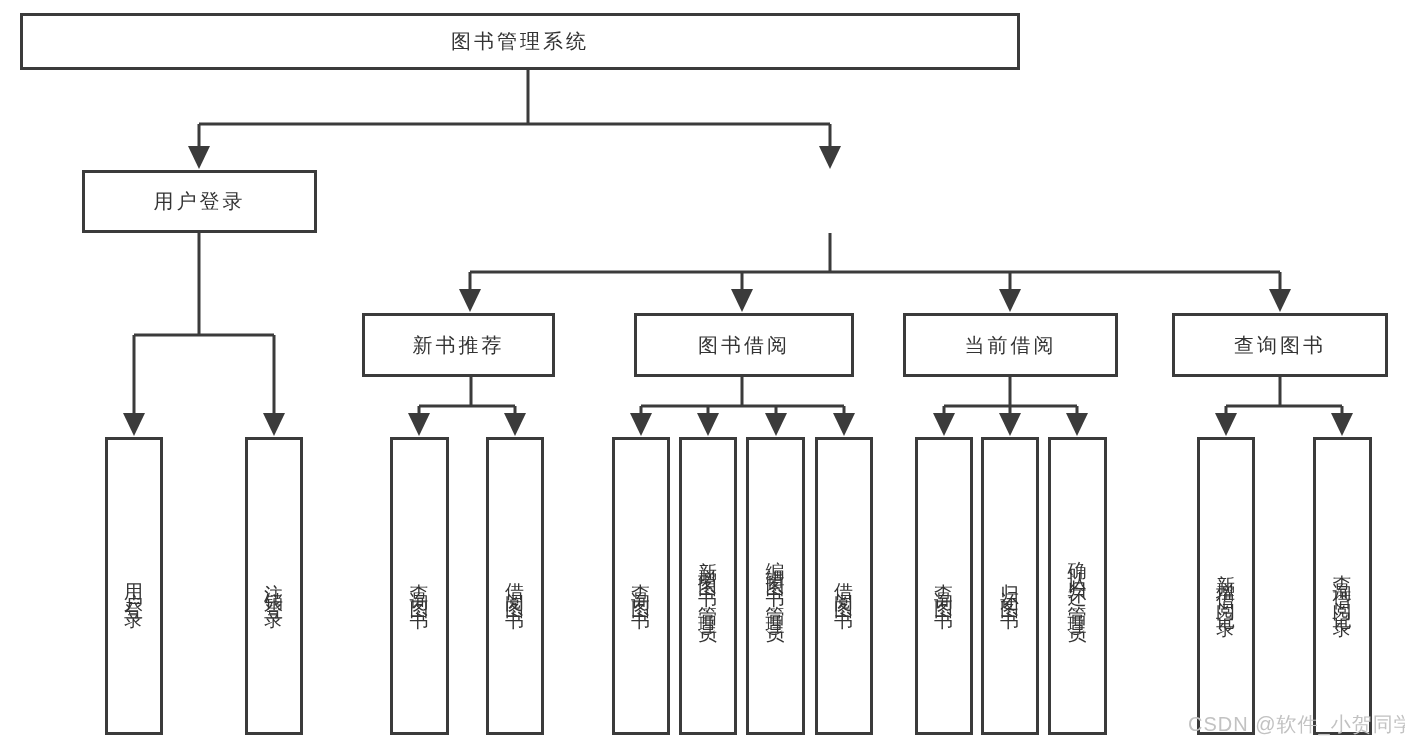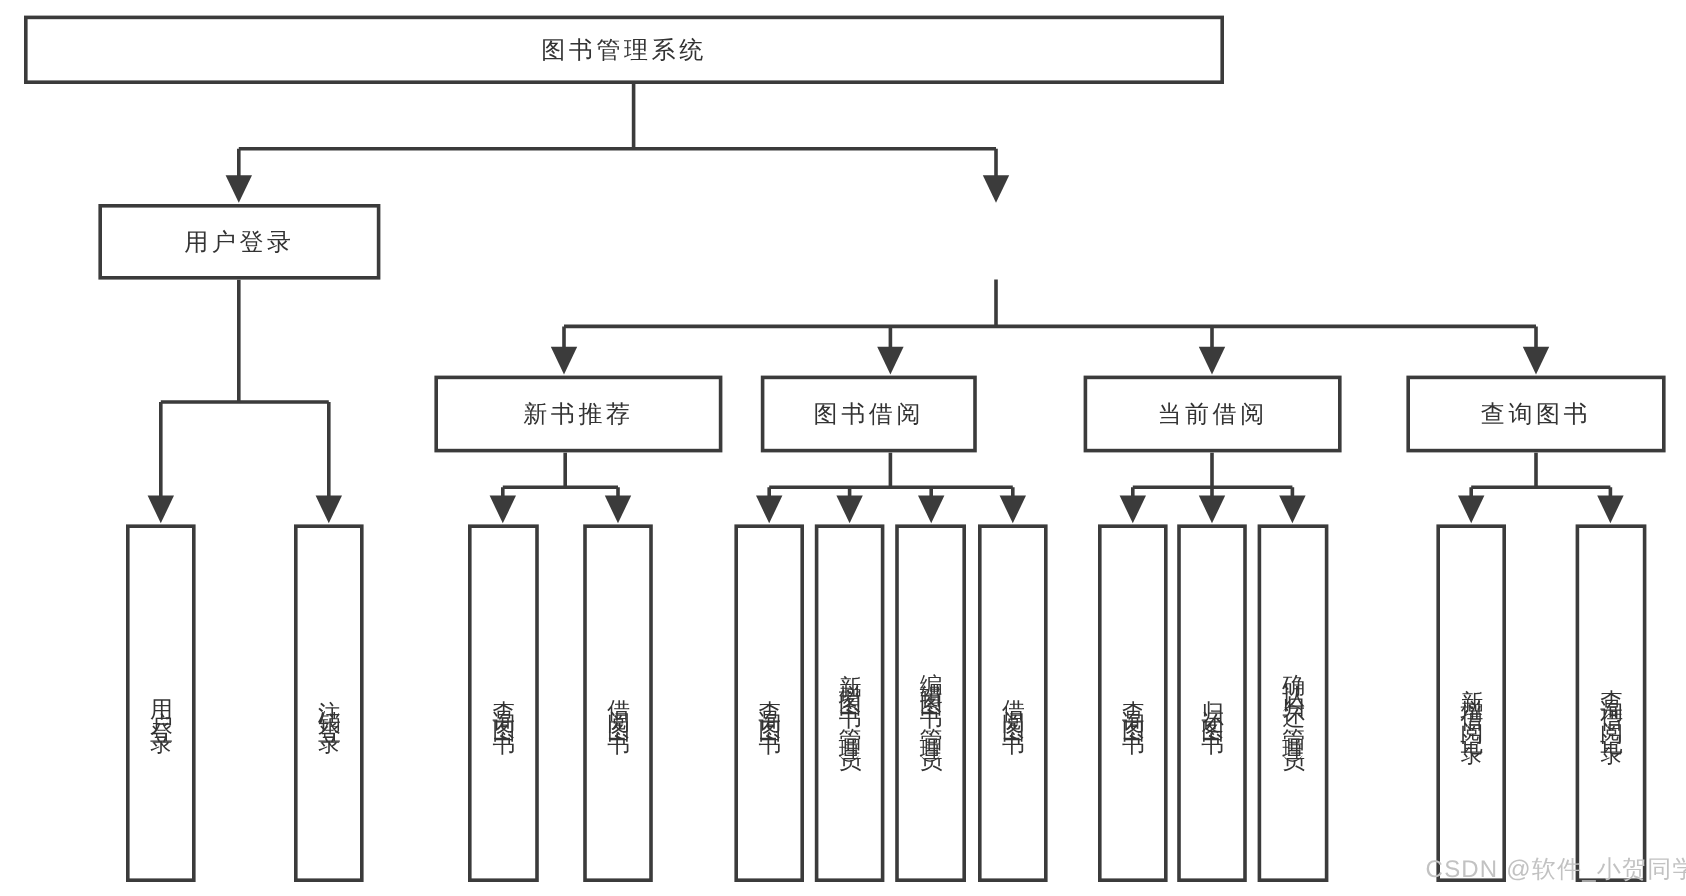--- a/index.html
+++ b/index.html
@@ -79,22 +79,22 @@
       <polygon points="1066,413 1088,413 1077,436"></polygon>
       <polygon points="1215,413 1237,413 1226,436"></polygon>
       <polygon points="1331,413 1353,413 1342,436"></polygon>
     </g>
   </svg>
 
   <div class="box h-label" style="left:20px;top:13px;width:1000px;height:57px;">图书管理系统</div>
 
   <div class="box h-label" style="left:82px;top:170px;width:235px;height:63px;">用户登录</div>
 
-  <div class="box h-label" style="left:362px;top:313px;width:240px;height:64px;">新书推荐</div>
-  <div class="box h-label" style="left:634px;top:313px;width:180px;height:64px;">图书借阅</div>
+  <div class="box h-label" style="left:362px;top:313px;width:193px;height:64px;">新书推荐</div>
+  <div class="box h-label" style="left:634px;top:313px;width:220px;height:64px;">图书借阅</div>
   <div class="box h-label" style="left:903px;top:313px;width:215px;height:64px;">当前借阅</div>
   <div class="box h-label" style="left:1172px;top:313px;width:216px;height:64px;">查询图书</div>
 
   <div class="box leaf" style="left:105px;top:437px;width:58px;height:298px;">用户登录</div>
   <div class="box leaf" style="left:245px;top:437px;width:58px;height:298px;">注销登录</div>
 
   <div class="box leaf" style="left:390px;top:437px;width:59px;height:298px;">查询图书</div>
   <div class="box leaf" style="left:486px;top:437px;width:58px;height:298px;">借阅图书</div>
 
   <div class="box leaf" style="left:612px;top:437px;width:58px;height:298px;">查询图书</div>

